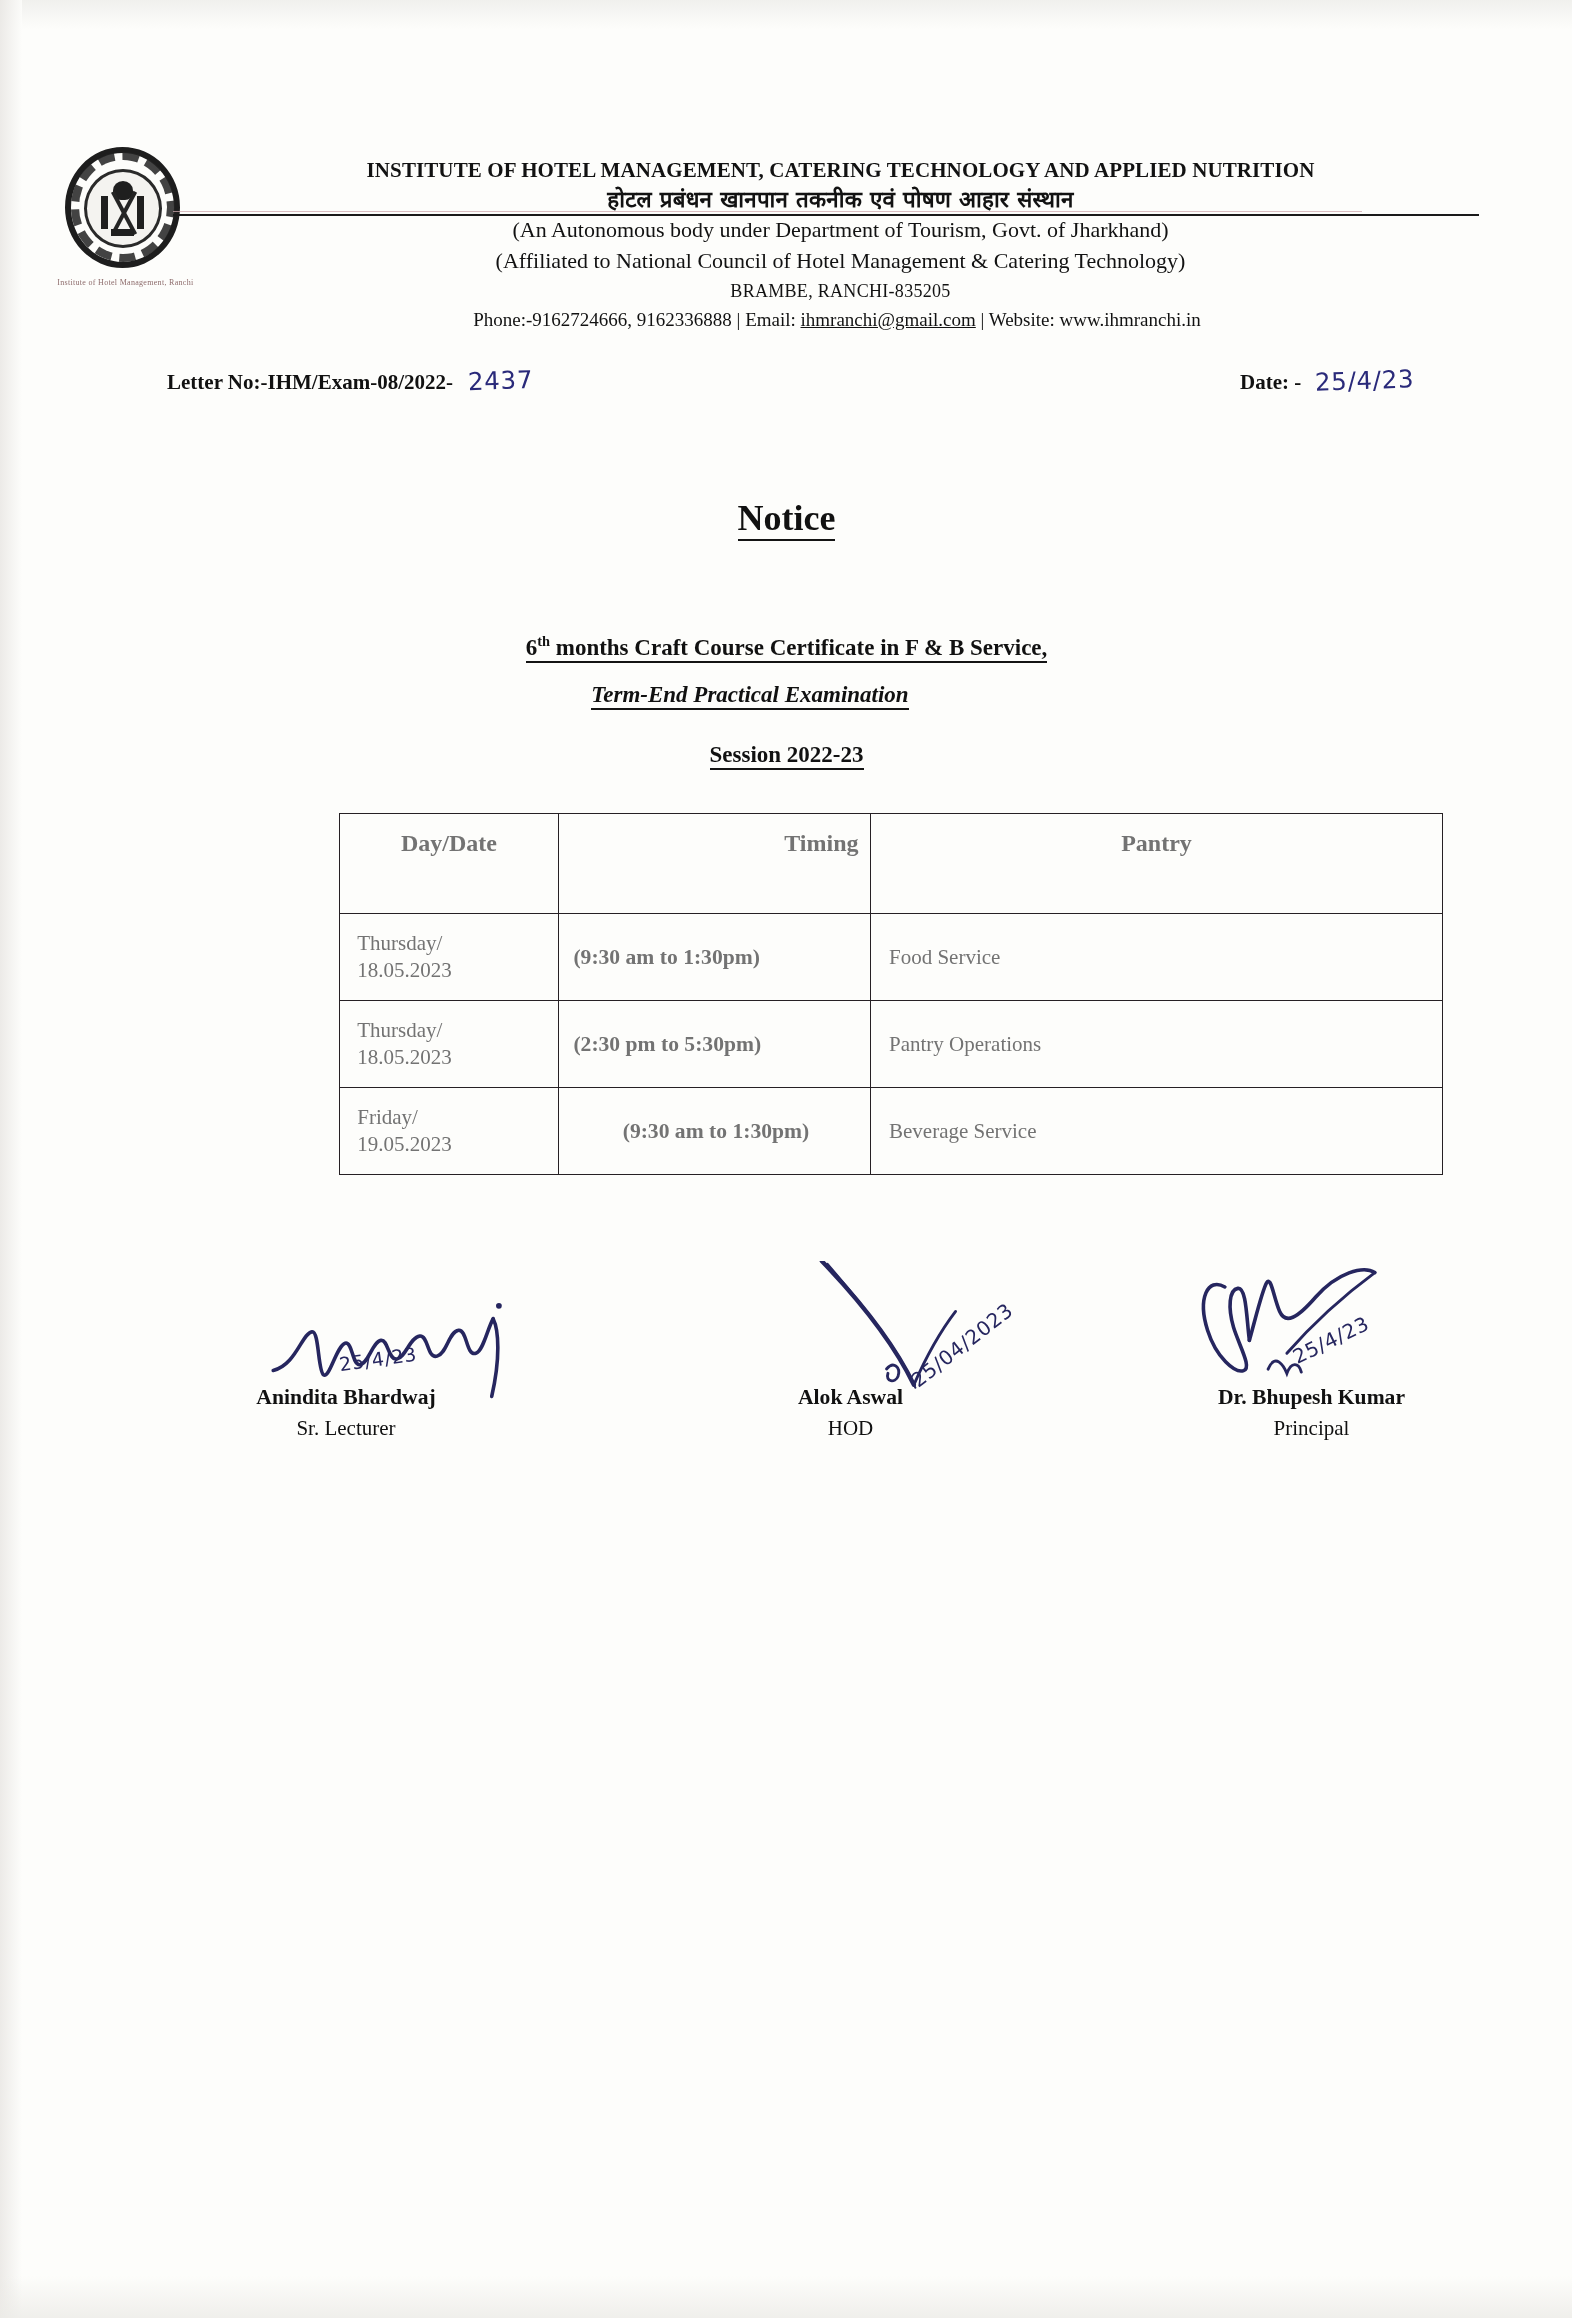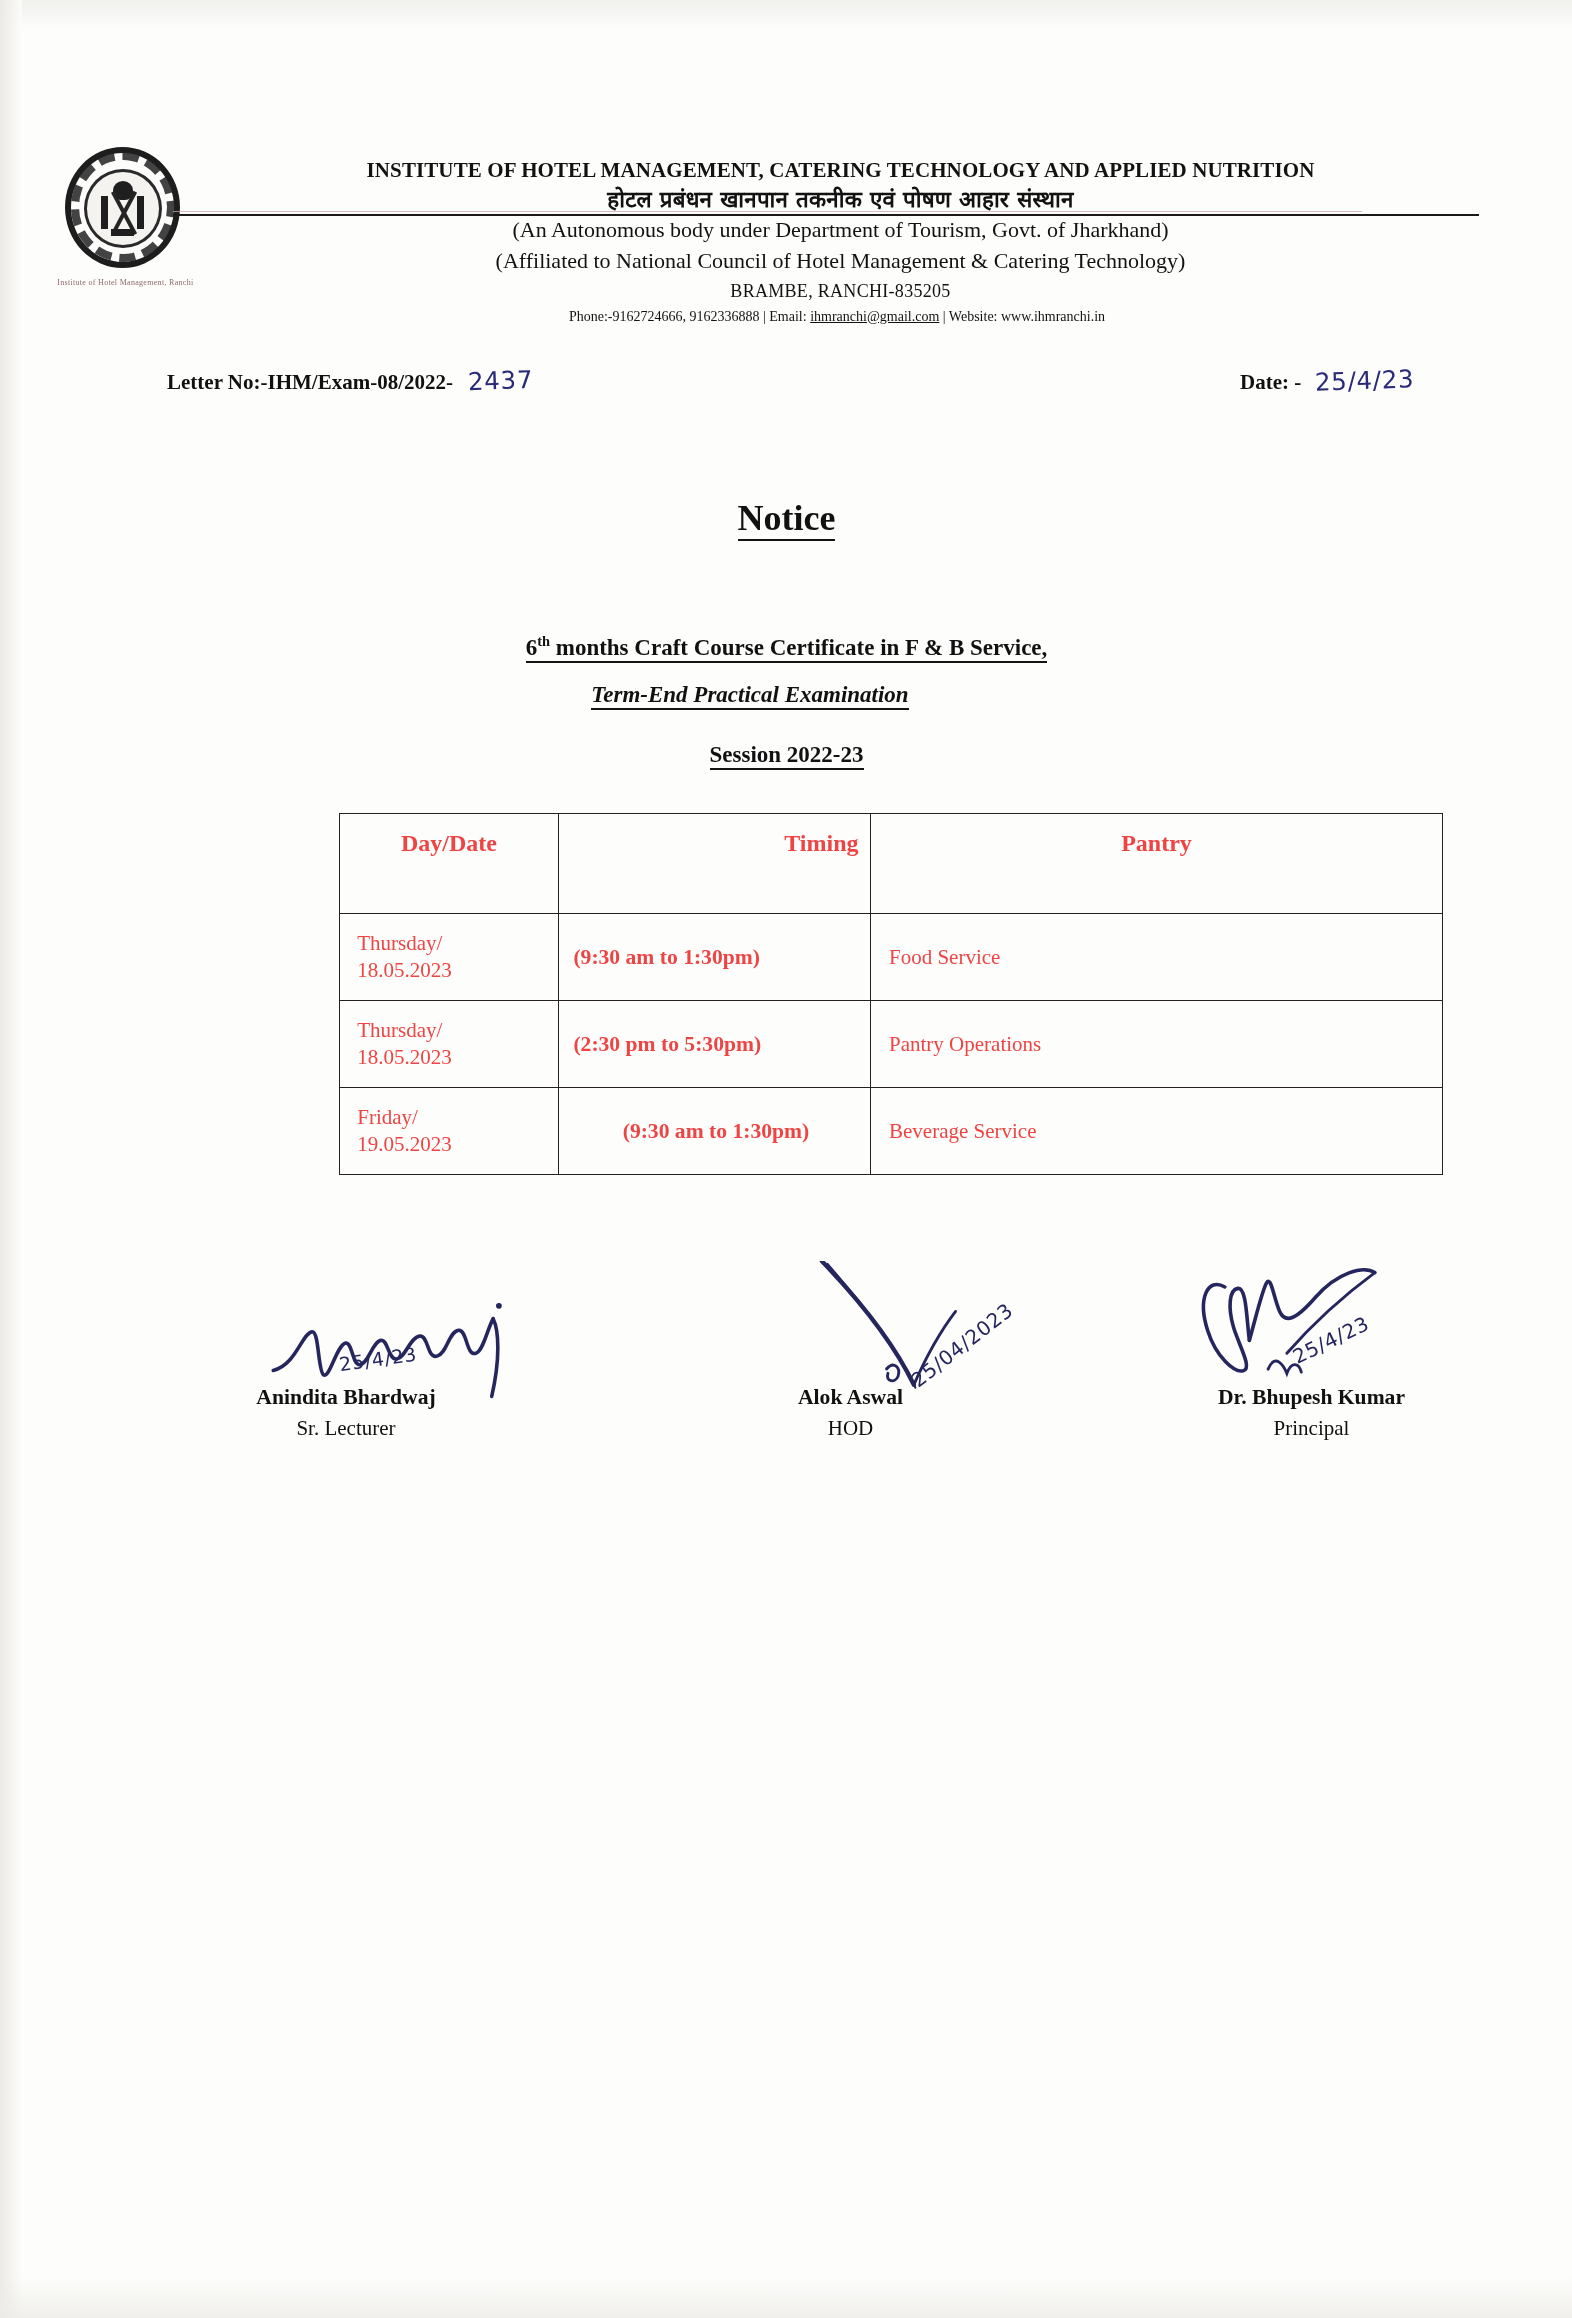--- a/index.html
+++ b/index.html
@@ -128,21 +128,21 @@
     padding-left: 108px;
     margin-top: 6.5px;
   }
   #lh-address {
     font-size: 18px;
     padding-left: 108px;
     margin-top: 7.2px;
     letter-spacing: 0.3px;
   }
   #lh-contact {
-    font-size: 14px;
+    font-size: 19px;
     padding-left: 101px;
     margin-top: 7.2px;
   }
   #lh-contact .link {
     text-decoration: underline;
   }
   #header-rule {
     position: absolute;
     left: 173px; top: 214px;
     width: 1306px; height: 0;
@@ -254,21 +254,21 @@
     left: 339px; top: 813px;
     width: 1031px;
     border-collapse: collapse;
     table-layout: fixed;
   }
   #schedule-table td, #schedule-table th {
     border: 1.4px solid #262024;
     padding: 0 11.5px;
     vertical-align: middle;
     font-size: 21.6px;
-    color: #ef4444;
+    color: #737373;
   }
   #schedule-table th {
     height: 83px;
     font-weight: bold;
     font-size: 24px;
     text-align: center;
     vertical-align: top;
     padding-top: 16px;
   }
   #schedule-table .col-day   { width: 195px; }

